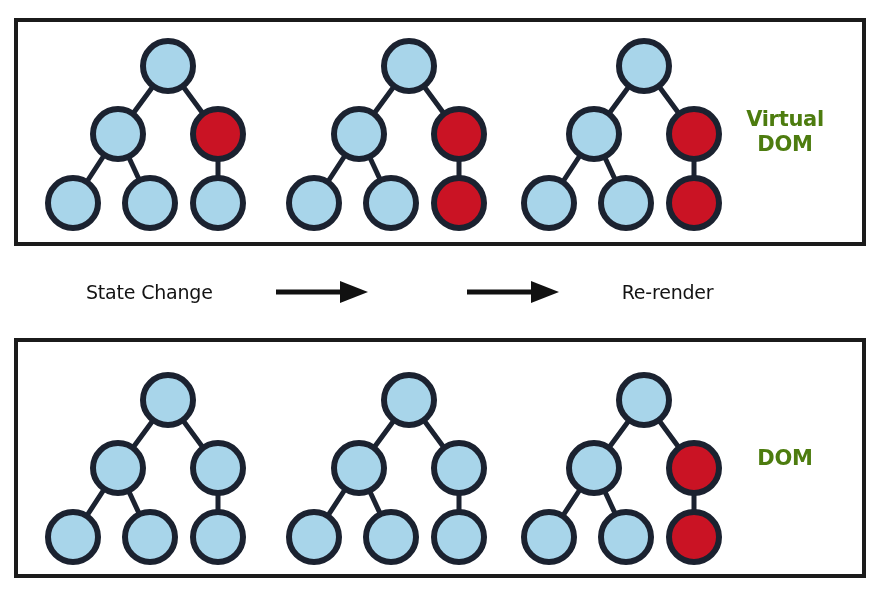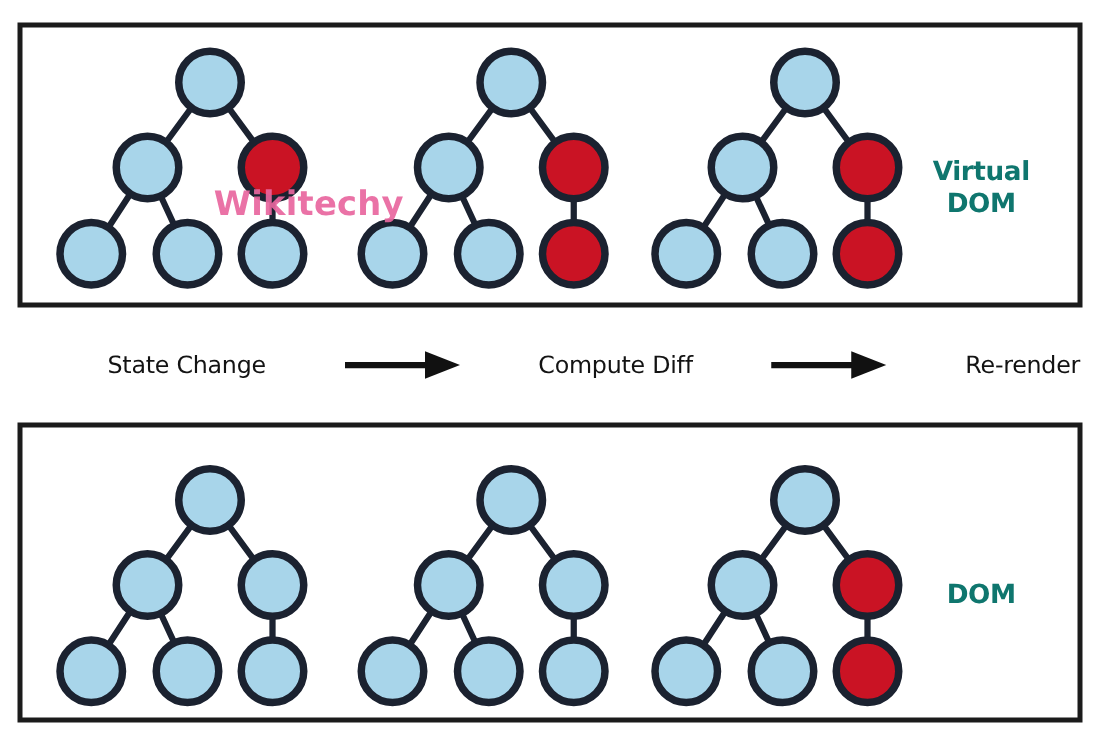--- a/index.html
+++ b/index.html
@@ -45,23 +45,22 @@
     position: absolute;
     right: 14px;
     top: 50%;
     transform: translateY(-50%);
     width: 126px;
     text-align: center;
     font-family: "DejaVu Sans", sans-serif;
     font-weight: bold;
     font-size: 21px;
     line-height: 1.18;
-    color: #0f766e;
+    color: #4d7c0f;
     letter-spacing: -0.3px;
-    margin-top: 18px;
   }
   .panel-label .lbl-line { display: block; }
 
   .tree-svg {
     position: absolute;
     overflow: visible;
   }
 
   #flow-row {
     position: absolute;
@@ -116,21 +115,20 @@
   </div>
 
   <div id="flow-row">
     <span class="flow-label">State Change</span>
     <span class="flow-arrow">
       <svg width="96" height="26" viewBox="0 0 96 26" aria-hidden="true">
         <line x1="2" y1="13" x2="72" y2="13" stroke="#111111" stroke-width="5"></line>
         <polygon points="66,2 94,13 66,24" fill="#111111"></polygon>
       </svg>
     </span>
-    <span class="flow-label">Compute Diff</span>
     <span class="flow-arrow">
       <svg width="96" height="26" viewBox="0 0 96 26" aria-hidden="true">
         <line x1="2" y1="13" x2="72" y2="13" stroke="#111111" stroke-width="5"></line>
         <polygon points="66,2 94,13 66,24" fill="#111111"></polygon>
       </svg>
     </span>
     <span class="flow-label">Re-render</span>
   </div>
 
   <div class="panel" id="panel-browser-dom">
@@ -213,14 +211,13 @@
         <line x1="180" y1="108" x2="180" y2="177" stroke="#1b2230" stroke-width="5" stroke-linecap="round"></line>
         <circle cx="130" cy="40" r="25" fill="#a8d5ea" stroke="#1b2230" stroke-width="6"></circle>
         <circle cx="80" cy="108" r="25" fill="#a8d5ea" stroke="#1b2230" stroke-width="6"></circle>
         <circle cx="180" cy="108" r="25" fill="#ca1324" stroke="#1b2230" stroke-width="6"></circle>
         <circle cx="35" cy="177" r="25" fill="#a8d5ea" stroke="#1b2230" stroke-width="6"></circle>
         <circle cx="112" cy="177" r="25" fill="#a8d5ea" stroke="#1b2230" stroke-width="6"></circle>
         <circle cx="180" cy="177" r="25" fill="#ca1324" stroke="#1b2230" stroke-width="6"></circle>
       </svg>
     </div>
 
-  <div id="watermark">Wikitechy</div>
 </div>
 
 </body></html>

